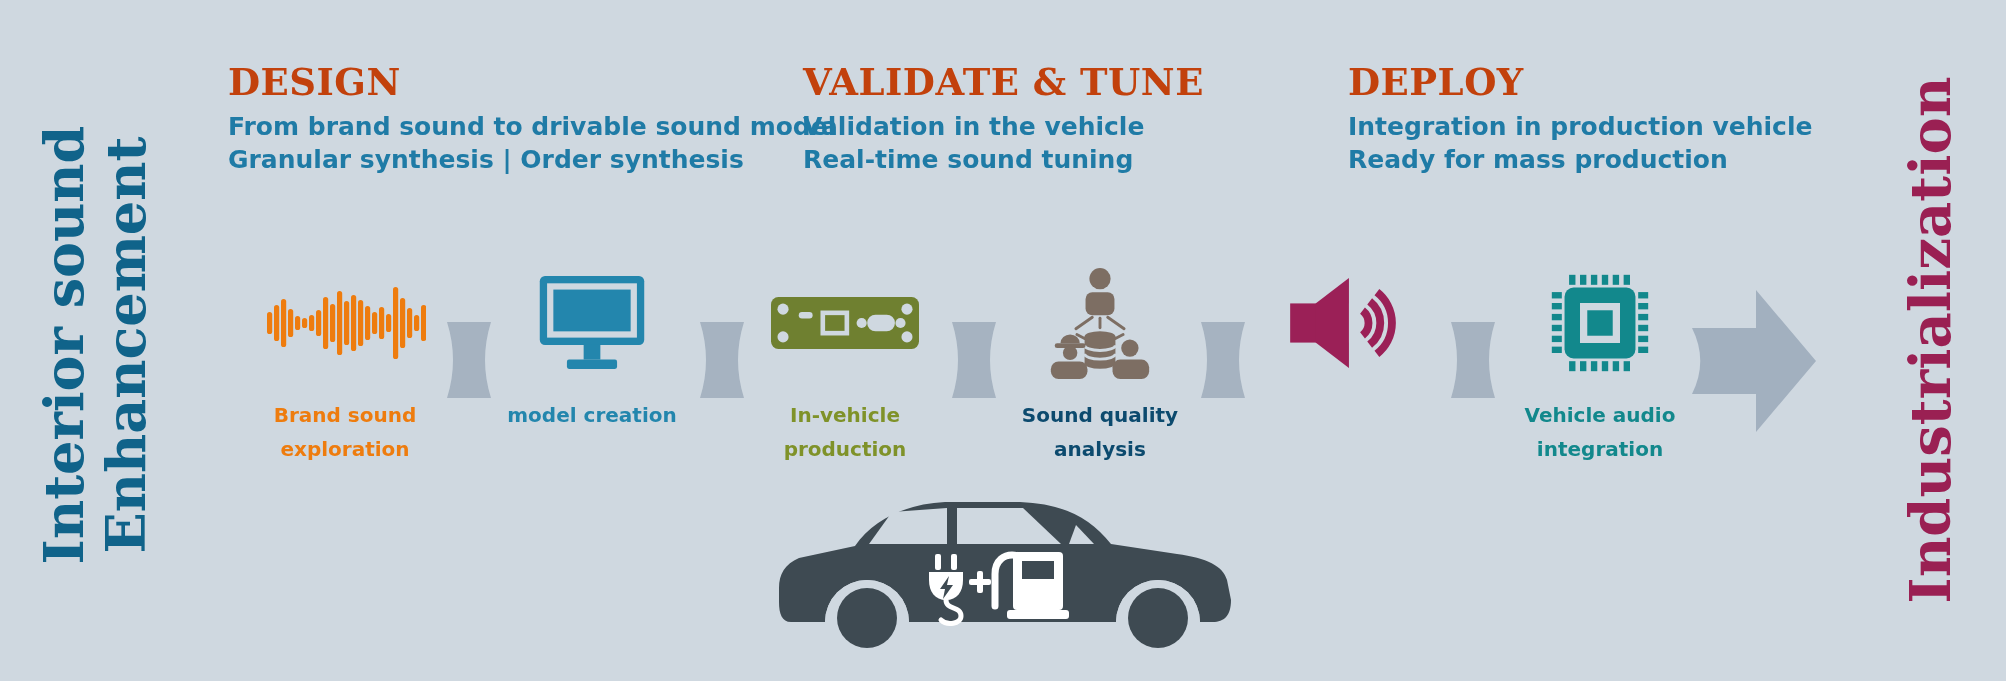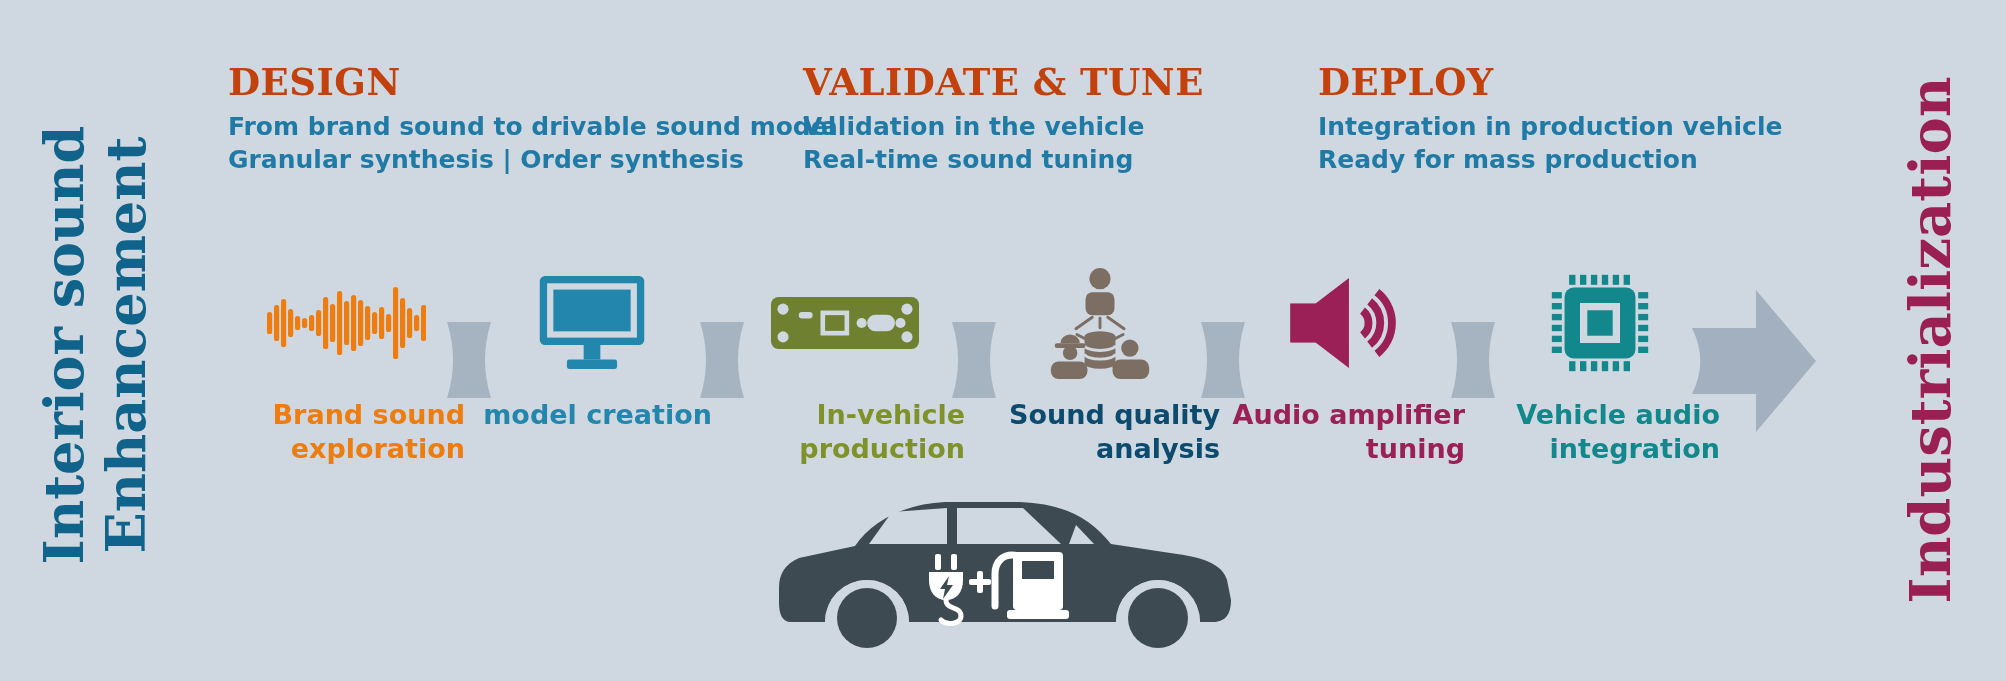--- a/index.html
+++ b/index.html
@@ -31,26 +31,26 @@
   .phase{position:absolute;top:60px;}
   .phase .ph-title{
     font-family:"DejaVu Serif", serif;
     font-weight:700;font-size:37px;line-height:44px;
     color:#c2410c;letter-spacing:0.5px;
   }
   .phase .ph-sub{
     font-weight:700;font-size:25px;line-height:33px;
     color:#1F7BA6;margin-top:6px;
   }
-  .phase.p1{left:228px;} .phase.p2{left:803px;} .phase.p3{left:1318px;}
+  .phase.p1{left:228px;} .phase.p2{left:803px;} .phase.p3{left:1348px;}
   
   .step{position:absolute;top:258px;width:240px;text-align:center;}
   .icon-box{height:130px;display:flex;align-items:center;justify-content:center;}
   .step .label{
-    margin-top:10px;font-weight:700;font-size:27px;line-height:34px;text-align:right;
+    margin-top:10px;font-weight:700;font-size:20px;line-height:34px;
   }
   .s1{left:225px;} .s2{left:472px;} .s3{left:725px;}
   .s4{left:980px;} .s5{left:1225px;} .s6{left:1480px;}
   .c-orange{color:#EE7C0E;} .c-blue{color:#2386AD;} .c-olive{color:#7F9229;}
   .c-brown{color:#0c4a6e;} .c-magenta{color:#9B2057;} .c-teal{color:#12888C;}
   
   .connector{position:absolute;top:322px;width:46px;height:76px;}
   .k1{left:446px;} .k2{left:699px;} .k3{left:951px;} .k4{left:1200px;} .k5{left:1450px;}
   .bigarrow{position:absolute;left:1692px;top:288px;}
   .car{position:absolute;left:775px;top:492px;}
@@ -196,24 +196,20 @@
     <div class="icon-box">
       <svg width="110" height="94" viewBox="0 0 112 96" fill="#9B2057">
         <rect x="0" y="28" width="27" height="40"></rect>
         <polygon points="26,28 60,2 60,94 26,68"></polygon>
         <g fill="none" stroke="#9B2057" stroke-width="8">
           <path d="M73.9,35.4 A16,16 0 0 1 73.9,60.6"></path>
           <path d="M81.2,25.9 A28,28 0 0 1 81.2,70.1"></path>
           <path d="M88.6,16.5 A40,40 0 0 1 88.6,79.5"></path>
         </g>
       </svg>
-    </div>
-    <div class="label c-magenta">
-      <div>Audio amplifier</div>
-      <div>tuning</div>
     </div>
   </div>
 
   <div class="step s6">
     <div class="icon-box">
       <svg width="100" height="100" viewBox="0 0 110 110" fill="#12888C">
         <g>
           <rect x="21" y="2" width="7" height="11"></rect>
             <rect x="33" y="2" width="7" height="11"></rect>
             <rect x="45" y="2" width="7" height="11"></rect>

